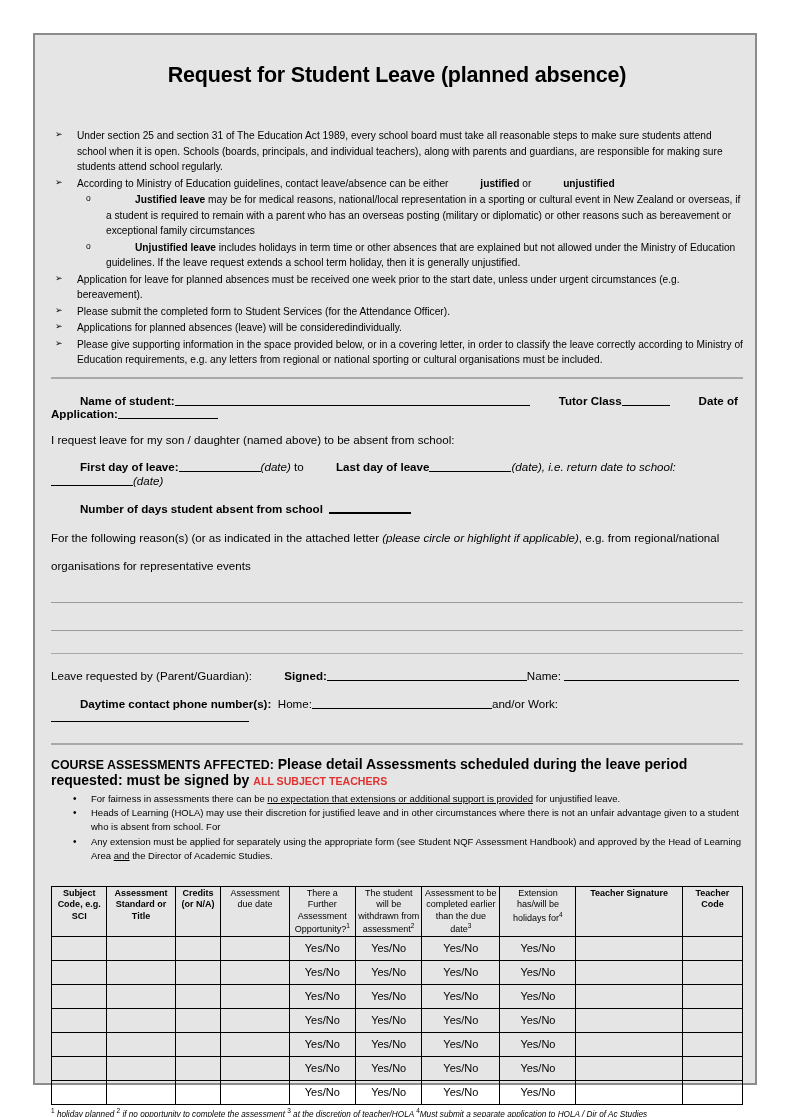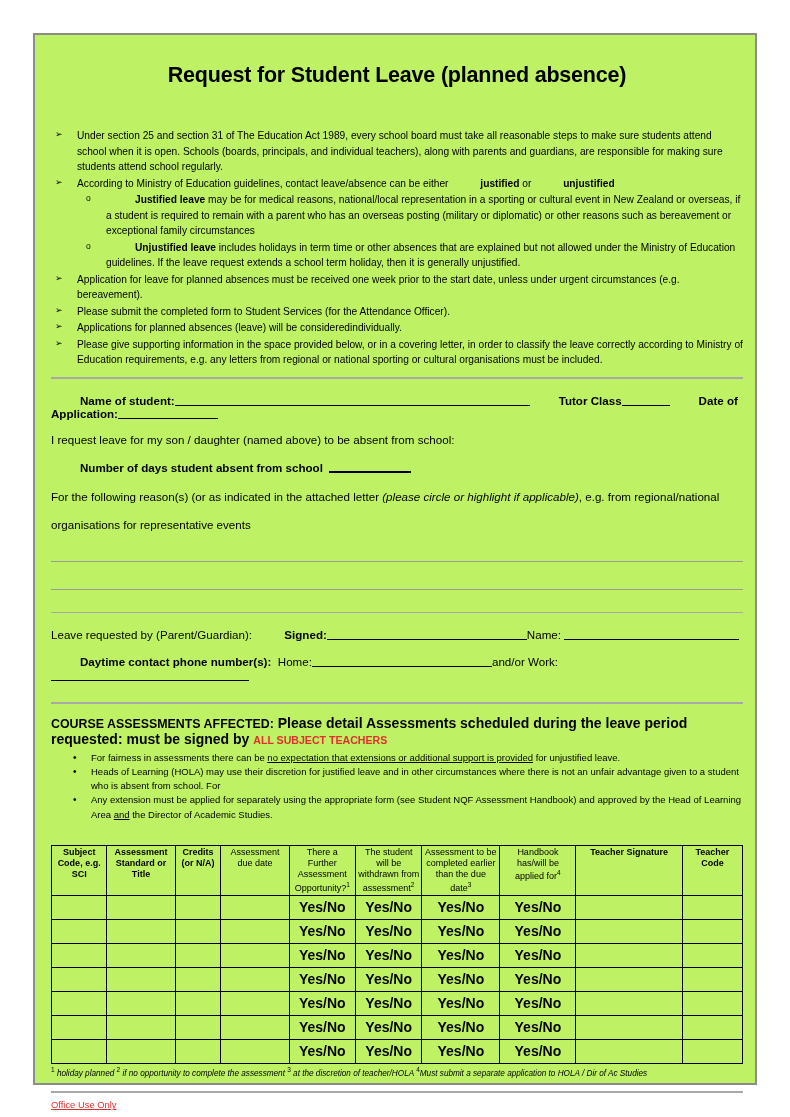--- a/index.html
+++ b/index.html
@@ -16,21 +16,21 @@
     overflow: hidden;
   }
   .page {
     position: absolute;
     left: 33px;
     top: 33px;
     width: 724px;
     height: 1052px;
     border: 2px solid #8c8c8c;
     box-sizing: border-box;
-    background: #bef264;
+    background: #e5e5e5;
   }
   .inner {
     position: absolute;
     left: 16px;
     top: 0;
     width: 692px;
   }
 
   
   .title {
@@ -151,22 +151,22 @@
     border: 1px solid #000;
     padding: 1px 2px;
     vertical-align: top;
     font-size: 9px;
     font-weight: normal;
     text-align: center;
     line-height: 1.25;
   }
   table.assess th.bold { font-weight: bold; }
   table.assess td.yn {
-    font-weight: bold;
-    font-size: 14px;
+    font-weight: normal;
+    font-size: 11px;
     vertical-align: middle;
     height: 21px;
   }
   table.assess td.empty { height: 21px; }
   sup { font-size: 6.5px; vertical-align: super; }
 
   .footnote {
     font-size: 8.2px;
     font-style: italic;
     margin-top: 2px;
@@ -248,20 +248,23 @@
     <div class="rule"></div>
 
     <div class="form">
 
       <div class="frow">
         <b>Name of student:</b><span class="u" style="width:355px"></span><b>Tutor Class</b><span class="u" style="width:48px"></span><b>Date of Application:</b><span class="u" style="width:100px"></span>
       </div>
 
       <div class="frow" style="font-weight:normal">I request leave for my son / daughter (named above) to be absent from school:</div>
 
+      <div class="frow">
+        <b>First day of leave:</b><span class="u" style="width:82px"></span><span class="ital norm">(date)</span><span class="norm"> to </span><b>Last day of leave</b><span class="u" style="width:82px"></span><span class="ital norm">(date), i.e. return date to school:</span><span class="u" style="width:82px"></span><span class="ital norm">(date)</span>
+      </div>
 
       <div class="frow">
         <b>Number of days student absent from school</b>&nbsp;&nbsp;<span class="u" style="width:82px;border-bottom-width:2px"></span>
       </div>
 
       <div class="frow" style="font-weight:normal;line-height:1.55">
         <span>For the following reason(s) (or as indicated in the attached letter </span><span class="ital">(please circle or highlight if applicable)</span><span>, e.g. from regional/national</span>
         <div style="margin-top:10px">organisations for representative events</div>
       </div>
 
@@ -316,21 +319,21 @@
       </colgroup>
       <thead>
         <tr>
           <th class="bold">Subject Code, e.g. SCI</th>
           <th class="bold">Assessment Standard or Title</th>
           <th class="bold">Credits (or N/A)</th>
           <th>Assessment due date</th>
           <th><span>There a Further Assessment Opportunity?</span><sup>1</sup></th>
           <th><span>The student will be withdrawn from assessment</span><sup>2</sup></th>
           <th><span>Assessment to be completed earlier than the due date</span><sup>3</sup></th>
-          <th><span>Handbook has/will be applied for</span><sup>4</sup></th>
+          <th><span>Extension has/will be holidays for</span><sup>4</sup></th>
           <th class="bold">Teacher Signature</th>
           <th class="bold">Teacher Code</th>
         </tr>
       </thead>
       <tbody>
           <tr>
             <td class="empty"></td>
             <td class="empty"></td>
             <td class="empty"></td>
             <td class="empty"></td>

